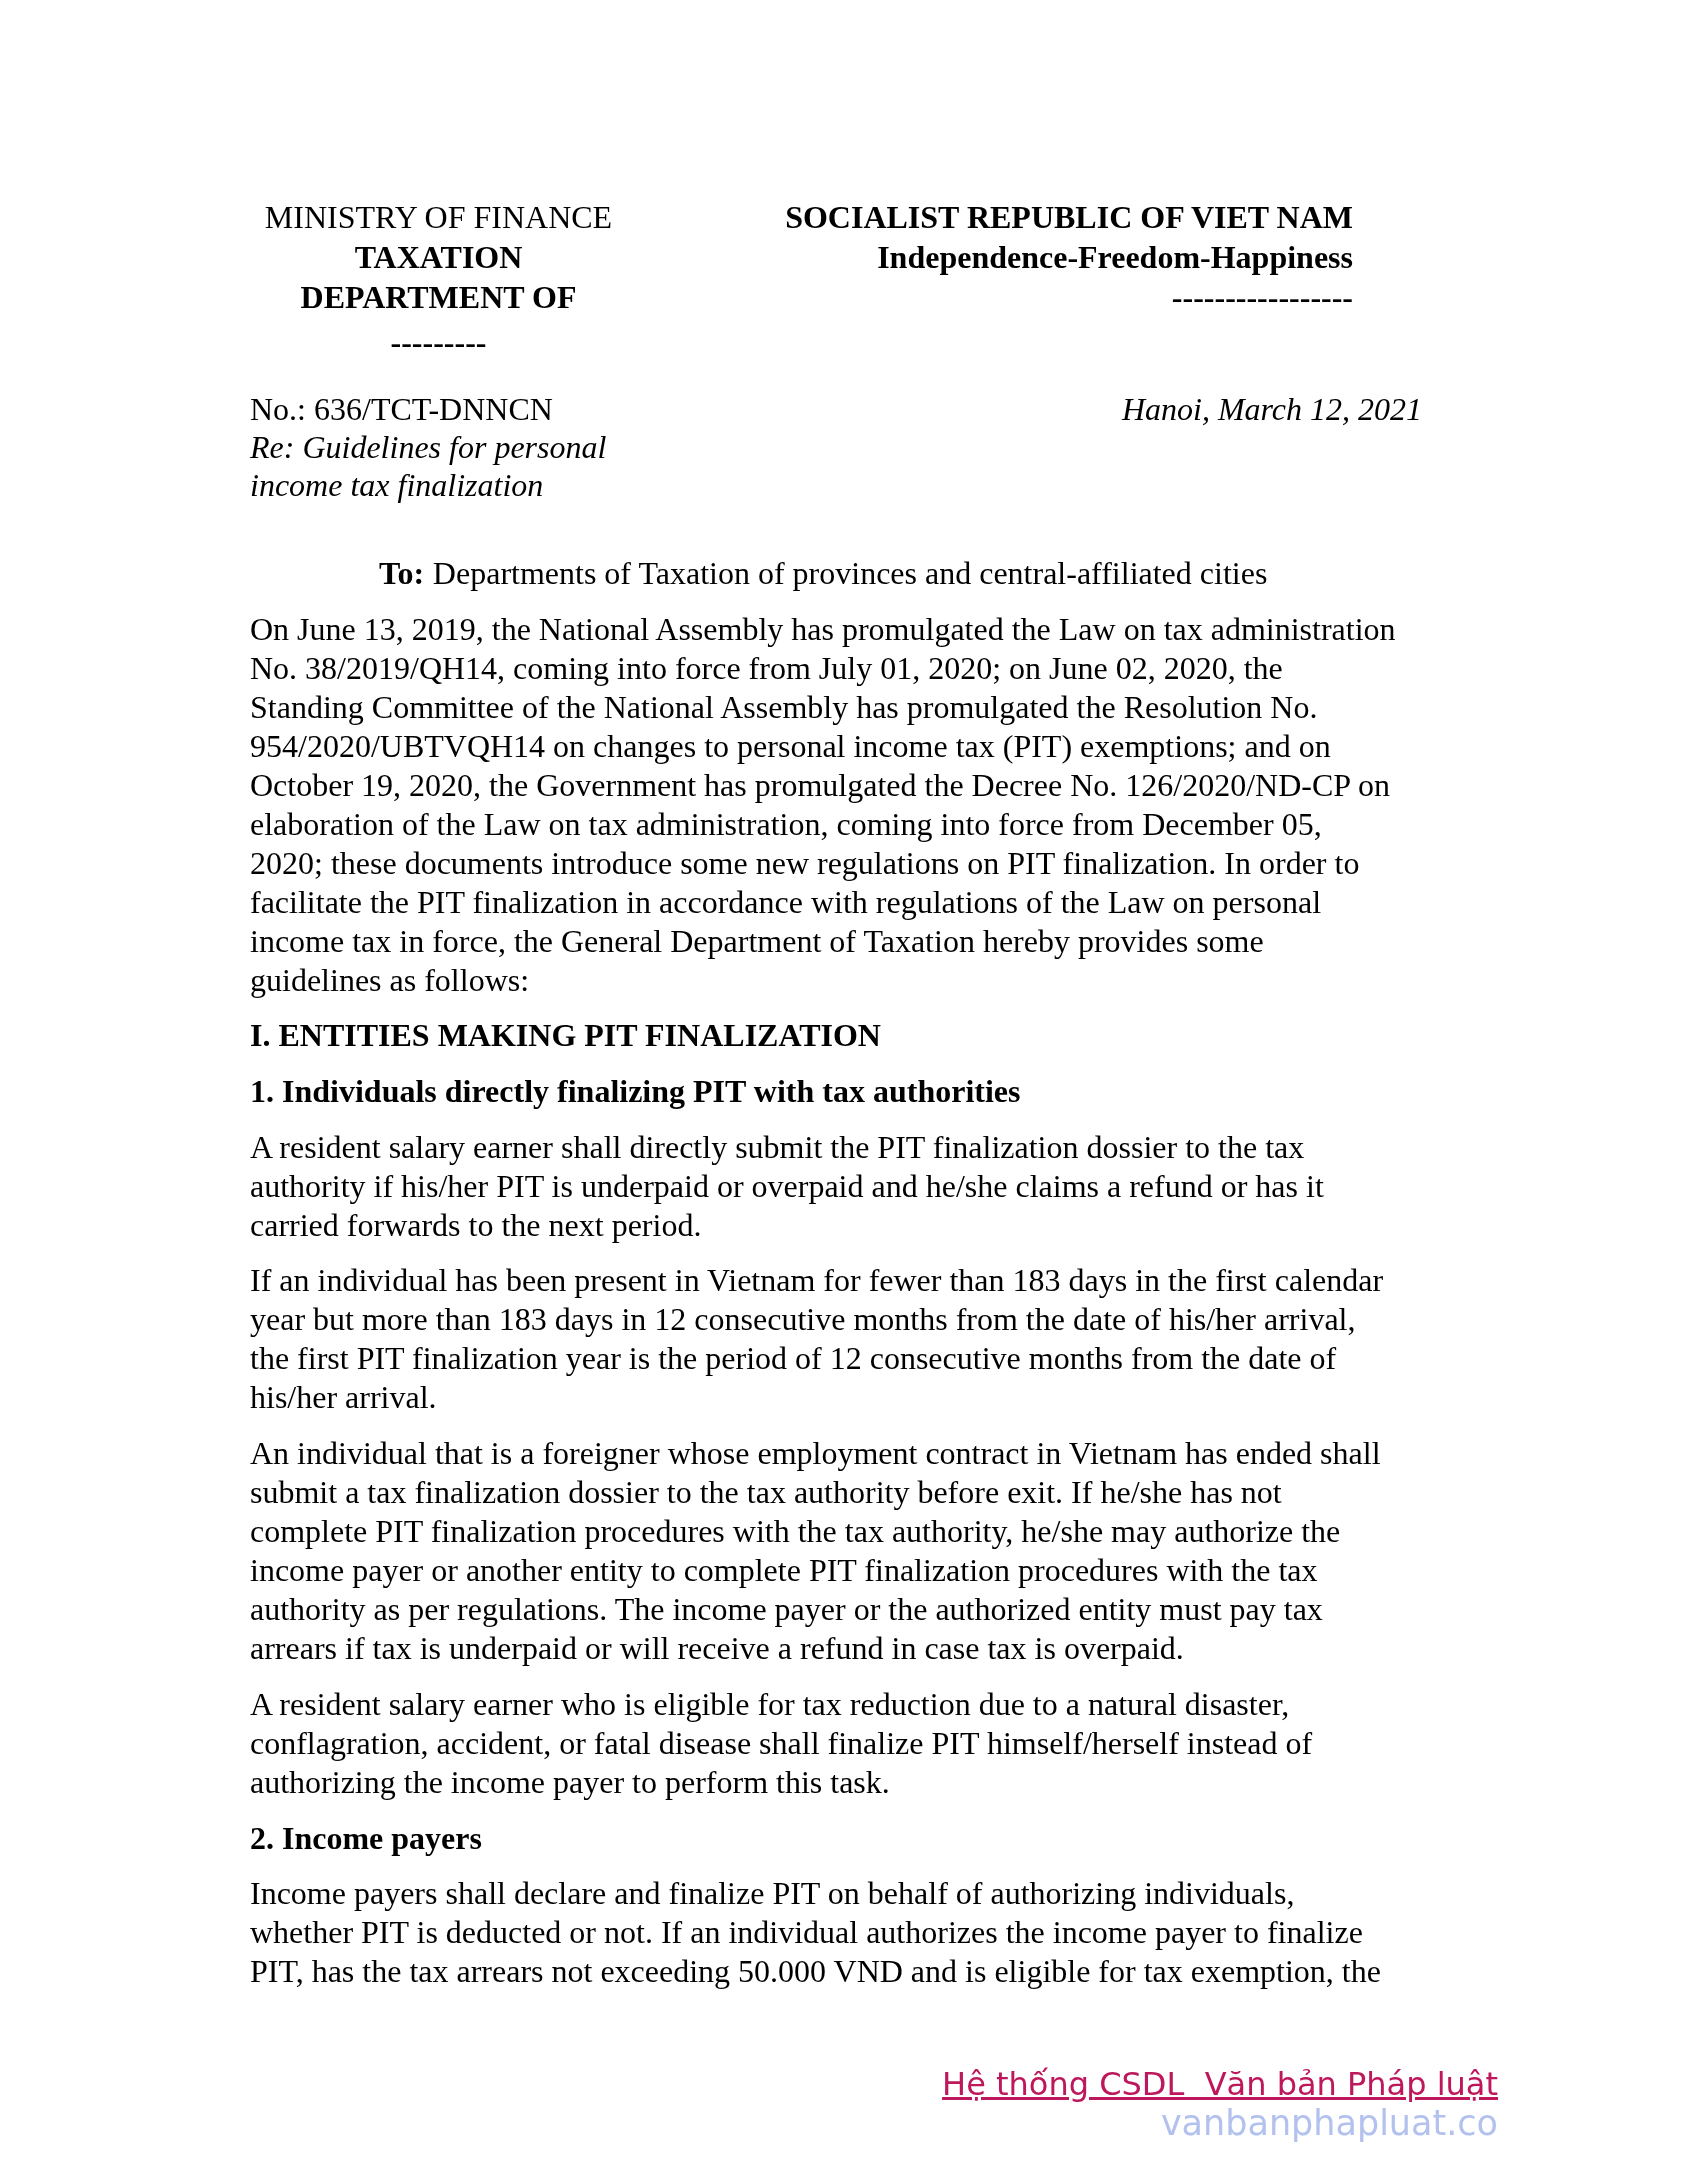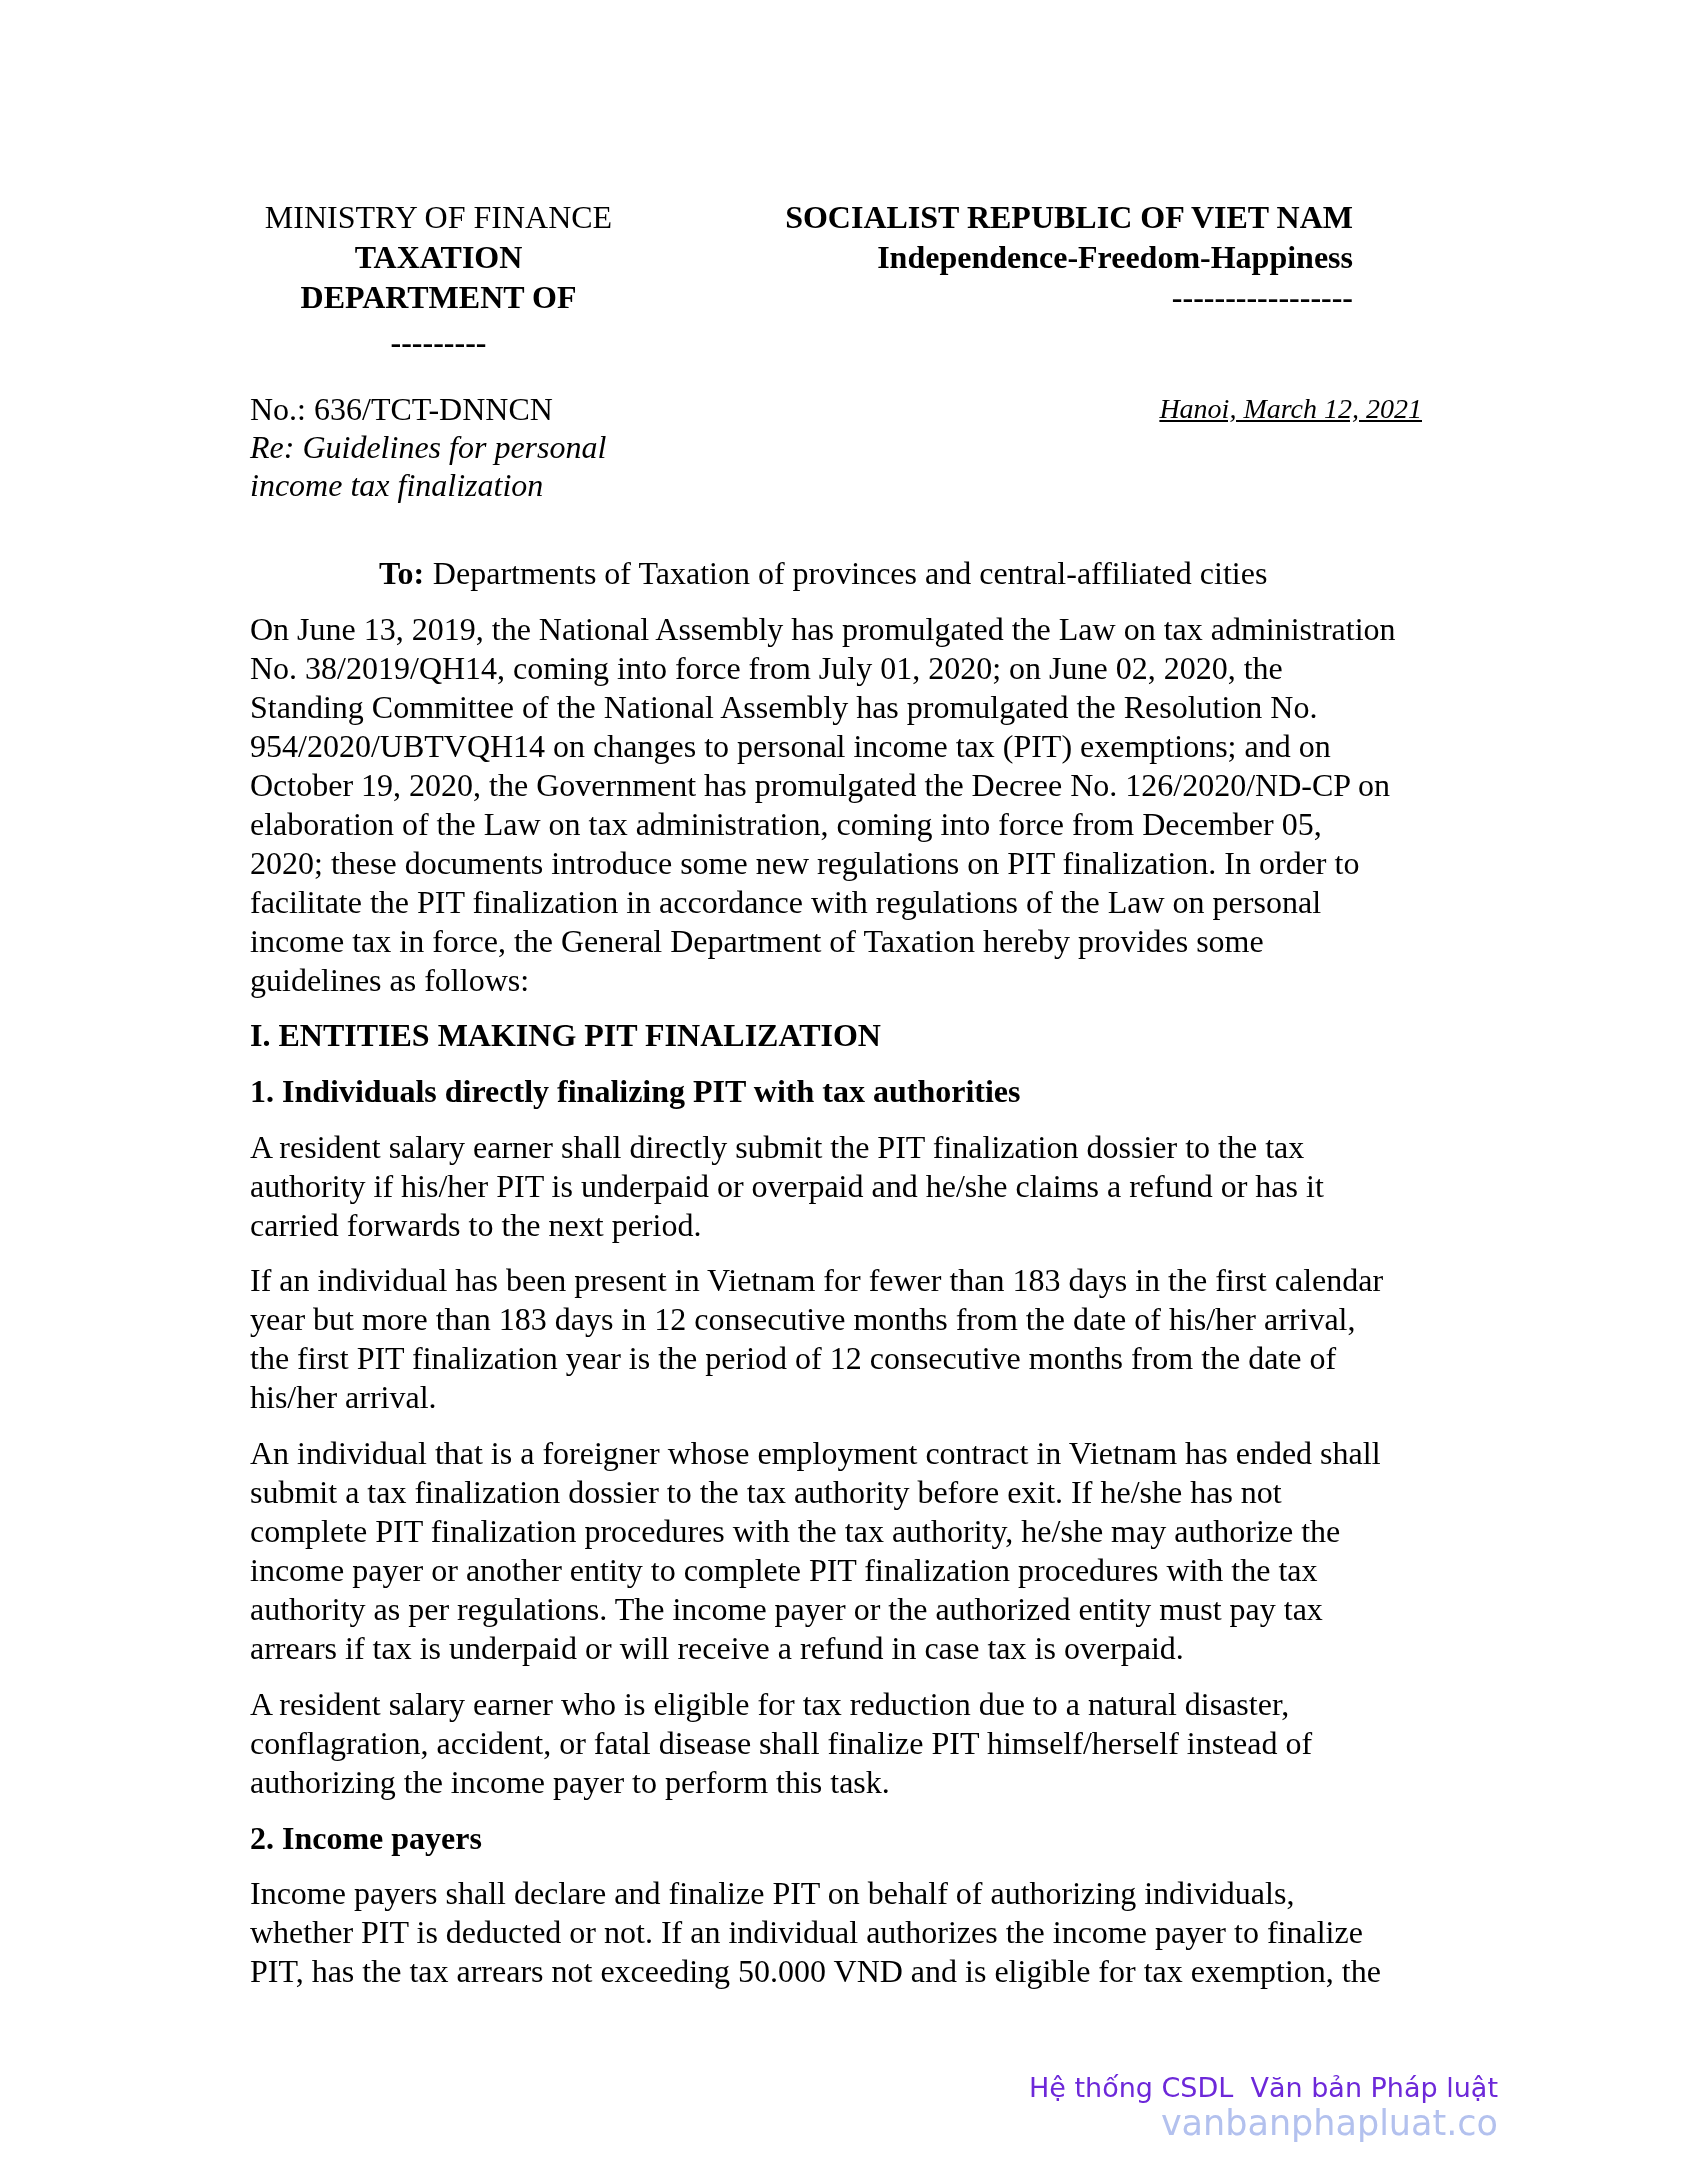--- a/index.html
+++ b/index.html
@@ -28,39 +28,39 @@
   .sep-left { font-weight: 700; margin-top: 5.3px; }
 
   
   .doc-meta {
     position: absolute; left: 250px; top: 390px;
     font-size: 32px; line-height: 38px;
   }
   .doc-subject { font-style: italic; white-space: pre-line; }
   .place-date {
     position: absolute; left: 895px; top: 390px; width: 527px;
-    text-align: right; font-size: 28px; line-height: 38px; font-style: italic; text-decoration: underline;
+    text-align: right; font-size: 32px; line-height: 38px; font-style: italic;
   }
 
   
   .doc-body {
     position: absolute; left: 250px; top: 554px; width: 1222px;
     font-size: 32px; line-height: 39px;
   }
   .doc-body .para { margin: 0 0 16.7px 0; white-space: pre-line; }
   .to-line { margin: 0 0 16.7px 0; padding-left: 129px; }
   .to-label { font-weight: 700; padding-right: 8.8px; }
   .heading { font-weight: 700; margin: 0 0 16.7px 0; font-size: 32px; line-height: 39px; }
 
   
   .watermark {
     position: absolute; right: 39px; bottom: 37px; text-align: right;
     font-family: "DejaVu Sans", sans-serif; line-height: 1.15;
   }
-  .wm-line1 { font-size: 27px; color: #6d28d9; white-space: pre; }
+  .wm-line1 { font-size: 32px; color: #be185d; white-space: pre; text-decoration: underline; }
   .wm-line2 { font-size: 35px; color: #b3c1ee; }
 </style>
 </head>
 <body>
 
 <div class="page">
 
   <div class="header-left">
     <div>MINISTRY OF FINANCE</div>
     <div class="hl-bold">TAXATION</div>

